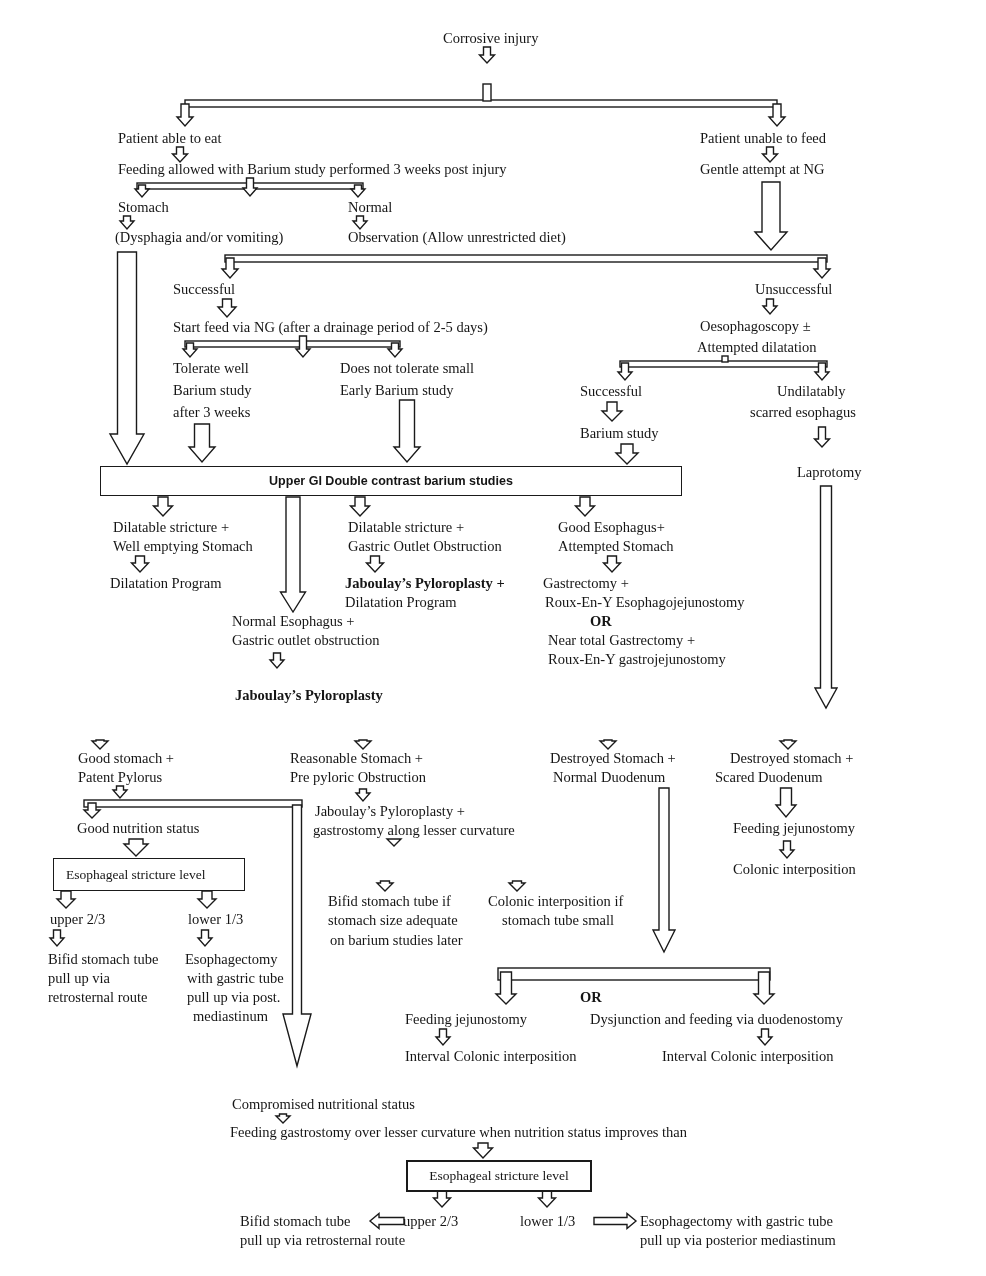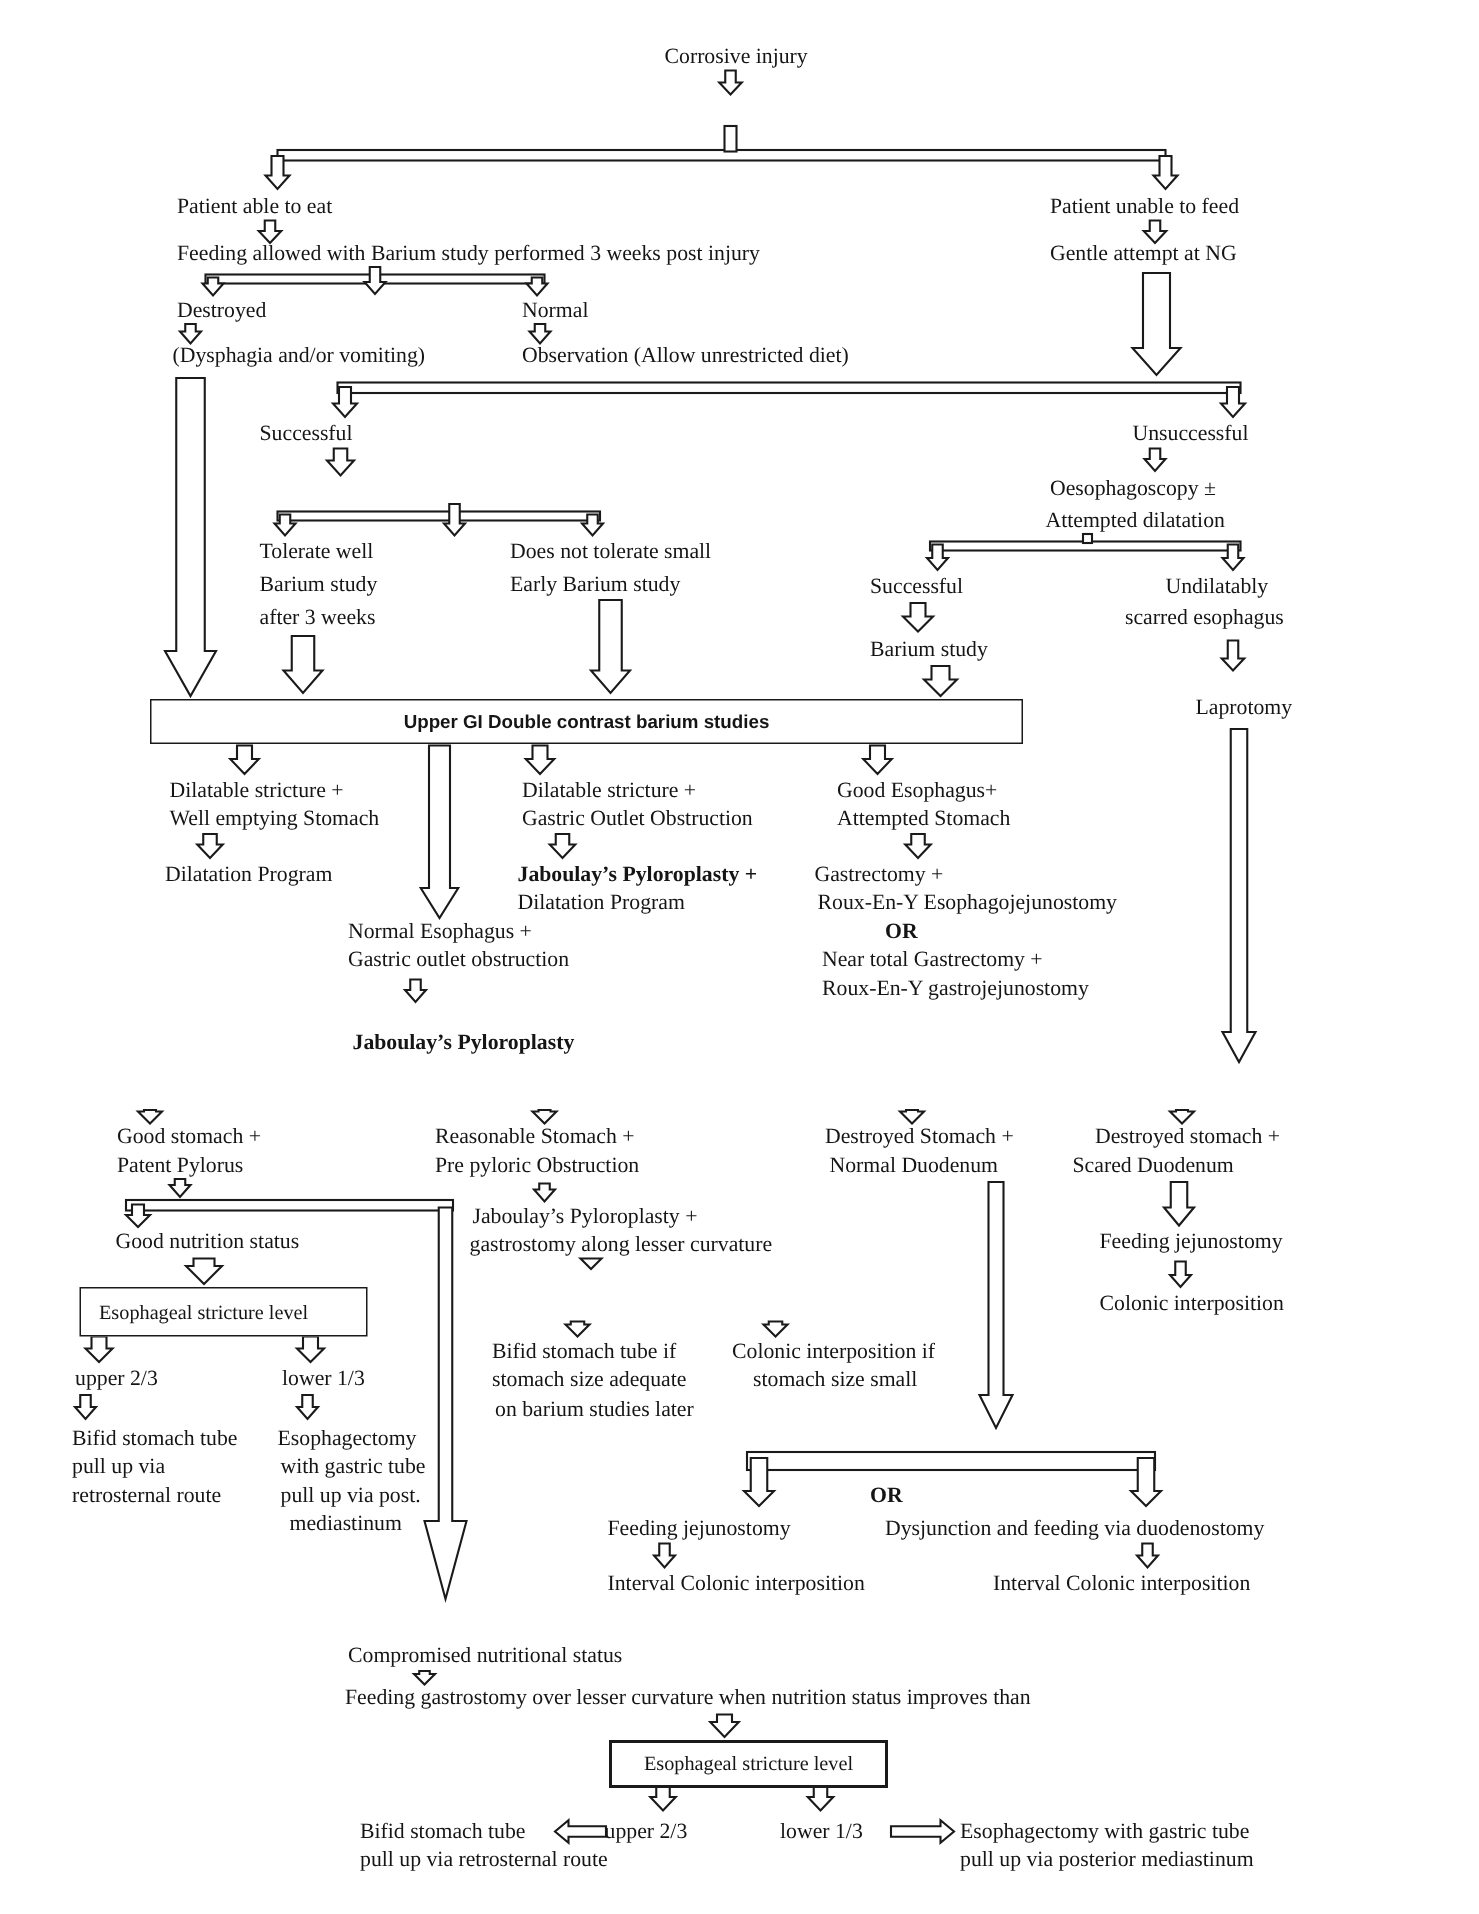--- a/index.html
+++ b/index.html
@@ -93,26 +93,27 @@
       <path d="M542.5,1191 L551.5,1191 L551.5,1198 L555.5,1198 L547,1207 L538.5,1198 L542.5,1198 Z" fill="#fff" stroke="#1a1a1a" stroke-width="1.4"></path>
       <path d="M404,1217.5 L404,1224.5 L379,1224.5 L379,1228.5 L370,1221 L379,1213.5 L379,1217.5 Z" fill="#fff" stroke="#1a1a1a" stroke-width="1.4"></path>
       <path d="M594,1217.5 L594,1224.5 L627,1224.5 L627,1228.5 L636,1221 L627,1213.5 L627,1217.5 Z" fill="#fff" stroke="#1a1a1a" stroke-width="1.4"></path>
     </svg>
 
   <div class="t" style="left:443px;top:30px">Corrosive injury</div>
   <div class="t" style="left:118px;top:130px">Patient able to eat</div>
   <div class="t" style="left:700px;top:130px">Patient unable to feed</div>
   <div class="t" style="left:118px;top:161px">Feeding allowed with Barium study performed 3 weeks post injury</div>
   <div class="t" style="left:700px;top:161px">Gentle attempt at NG</div>
-  <div class="t" style="left:118px;top:199px">Destroyed</div>
+  <div class="t" style="left:118px;top:199px">Stomach</div>
   <div class="t" style="left:348px;top:199px">Normal</div>
   <div class="t" style="left:115px;top:229px">(Dysphagia and/or vomiting)</div>
   <div class="t" style="left:348px;top:229px">Observation (Allow unrestricted diet)</div>
   <div class="t" style="left:173px;top:281px">Successful</div>
   <div class="t" style="left:755px;top:281px">Unsuccessful</div>
+  <div class="t" style="left:173px;top:319px">Start feed via NG (after a drainage period of 2-5 days)</div>
   <div class="t" style="left:700px;top:318px">Oesophagoscopy ±</div>
   <div class="t" style="left:697px;top:339px">Attempted dilatation</div>
   <div class="t" style="left:173px;top:360px">Tolerate well</div>
   <div class="t" style="left:173px;top:382px">Barium study</div>
   <div class="t" style="left:173px;top:404px">after 3 weeks</div>
   <div class="t" style="left:340px;top:360px">Does not tolerate small</div>
   <div class="t" style="left:340px;top:382px">Early Barium study</div>
   <div class="t" style="left:580px;top:383px">Successful</div>
   <div class="t" style="left:777px;top:383px">Undilatably</div>
   <div class="t" style="left:750px;top:404px">scarred  esophagus</div>
@@ -160,21 +161,21 @@
   <div class="t" style="left:187px;top:970px">with gastric tube</div>
   <div class="t" style="left:187px;top:989px">pull up via post.</div>
   <div class="t" style="left:193px;top:1008px">mediastinum</div>
 
   <div class="t" style="left:315px;top:803px">Jaboulay’s Pyloroplasty +</div>
   <div class="t" style="left:313px;top:822px">gastrostomy along lesser curvature</div>
   <div class="t" style="left:328px;top:893px">Bifid stomach tube if</div>
   <div class="t" style="left:328px;top:912px">stomach size adequate</div>
   <div class="t" style="left:330px;top:932px">on barium studies later</div>
   <div class="t" style="left:488px;top:893px">Colonic interposition if</div>
-  <div class="t" style="left:502px;top:912px">stomach size small</div>
+  <div class="t" style="left:502px;top:912px">stomach tube small</div>
 
   <div class="t" style="left:733px;top:820px">Feeding jejunostomy</div>
   <div class="t" style="left:733px;top:861px">Colonic interposition</div>
 
   <div class="t b" style="left:580px;top:989px">OR</div>
   <div class="t" style="left:405px;top:1011px">Feeding jejunostomy</div>
   <div class="t" style="left:590px;top:1011px">Dysjunction and feeding via duodenostomy</div>
   <div class="t" style="left:405px;top:1048px">Interval Colonic interposition</div>
   <div class="t" style="left:662px;top:1048px">Interval Colonic interposition</div>
 

